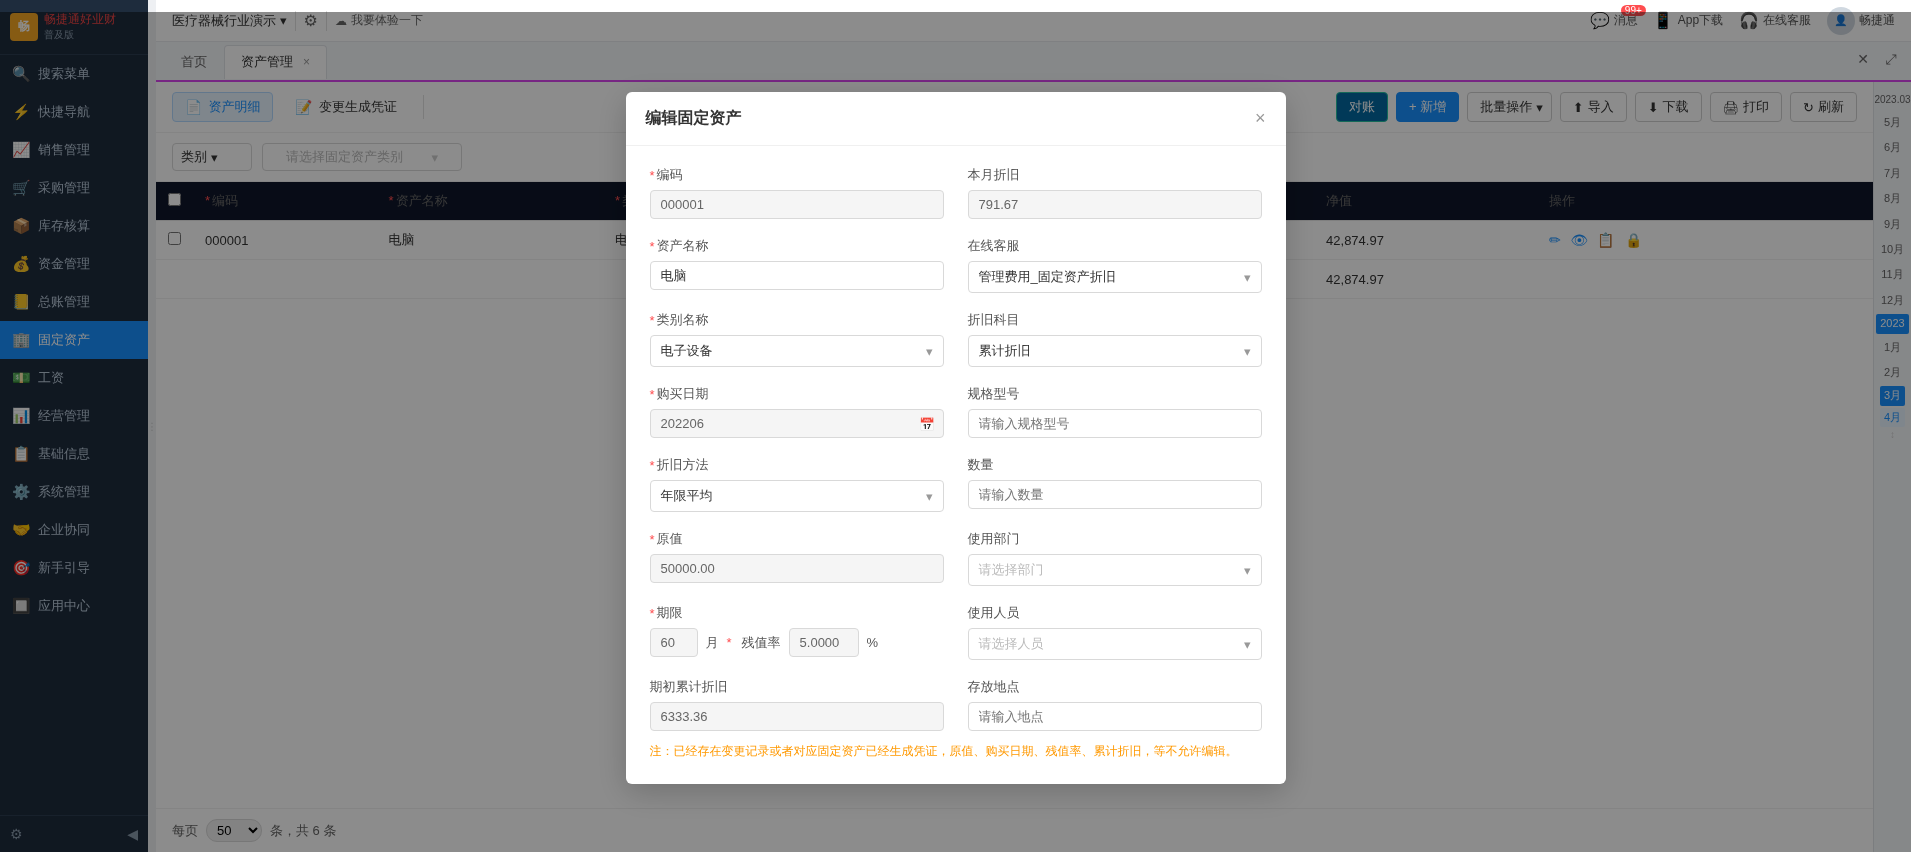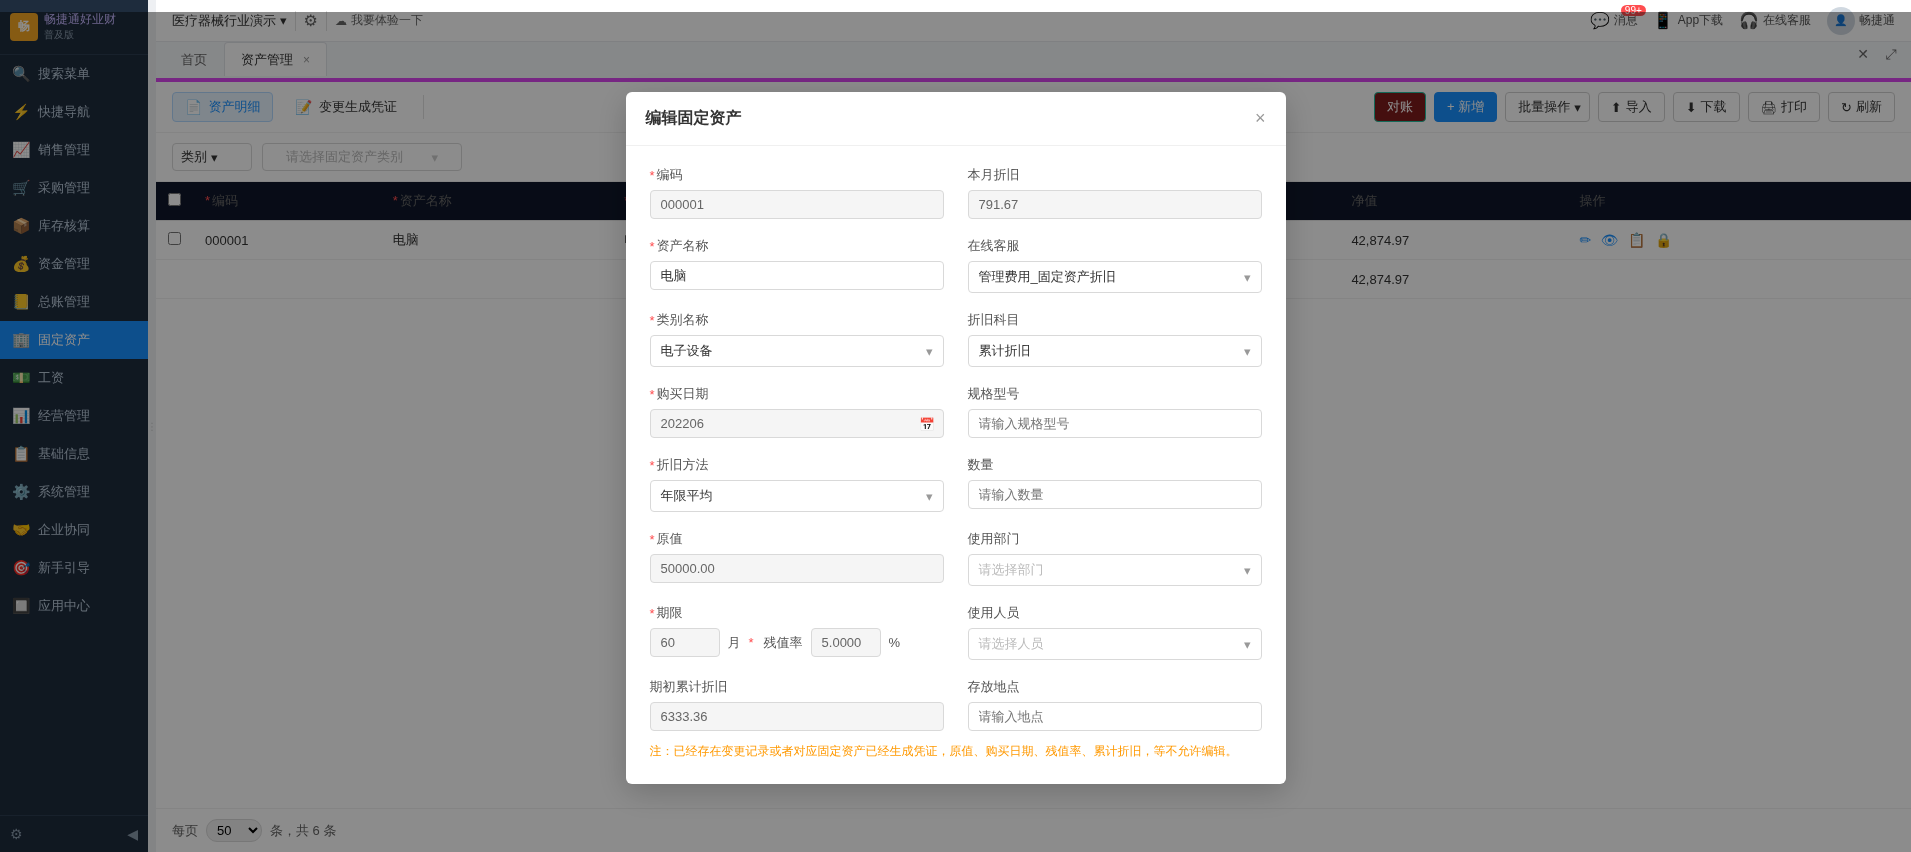--- a/index.html
+++ b/index.html
@@ -6,21 +6,21 @@
     body { font-family: "Microsoft YaHei", "PingFang SC", sans-serif; font-size: 13px; background: #f0f2f5; color: #333; overflow: hidden; }
 
     
     .app-container { display: flex; height: 852px; width: 1911px; }
 
     
     .sidebar { width: 148px; background: #1e2c3d; display: flex; flex-direction: column; color: #cdd6e0; flex-shrink: 0; }
     .sidebar-header { padding: 12px 10px; border-bottom: 1px solid #2d3d50; }
     .sidebar-logo { display: flex; align-items: center; gap: 6px; }
     .sidebar-logo-icon { width: 28px; height: 28px; background: #f5a623; border-radius: 4px; display: flex; align-items: center; justify-content: center; color: white; font-size: 12px; font-weight: bold; }
-    .sidebar-logo-text { font-size: 12px; color: #c4b5fd; line-height: 1.3; }
+    .sidebar-logo-text { font-size: 12px; color: #ef4444; line-height: 1.3; }
     .sidebar-logo-sub { font-size: 10px; color: #8899aa; }
     .sidebar-scroll { flex: 1; overflow-y: auto; overflow-x: hidden; }
     .sidebar-scroll::-webkit-scrollbar { width: 4px; }
     .sidebar-scroll::-webkit-scrollbar-thumb { background: #3d5166; border-radius: 2px; }
     .sidebar-item { display: flex; align-items: center; gap: 8px; padding: 10px 12px; cursor: pointer; font-size: 13px; color: #b8c8d8; }
     .sidebar-item.active { background: #1890ff; color: #fff; }
     .sidebar-item-icon { font-size: 15px; width: 18px; text-align: center; }
     .sidebar-bottom { padding: 10px; display: flex; justify-content: space-between; align-items: center; border-top: 1px solid #2d3d50; }
     .sidebar-bottom-icon { color: #8899aa; cursor: pointer; font-size: 14px; }
     .sidebar-resize { width: 8px; background: #eef0f3; cursor: col-resize; display: flex; align-items: center; justify-content: center; }
@@ -37,40 +37,40 @@
     .topbar-divider { width: 1px; height: 20px; background: #e0e0e0; }
     .topbar-settings { color: #666; cursor: pointer; font-size: 16px; }
     .experience-btn { display: flex; align-items: center; gap: 4px; color: #666; font-size: 12px; cursor: pointer; }
     .topbar-right { display: flex; align-items: center; gap: 16px; }
     .topbar-action { display: flex; align-items: center; gap: 4px; color: #555; font-size: 12px; cursor: pointer; position: relative; }
     .badge { background: #ff4d4f; color: white; border-radius: 10px; font-size: 10px; padding: 0 4px; min-width: 16px; text-align: center; position: absolute; top: -6px; right: -8px; }
     .user-avatar { width: 28px; height: 28px; border-radius: 50%; background: #d0d8e0; display: flex; align-items: center; justify-content: center; font-size: 11px; }
     .user-name { font-size: 12px; color: #555; }
 
     
-    .tabbar { height: 40px; background: #f5f7fa; border-bottom: 4px solid #d946ef; display: flex; align-items: flex-start; padding: 0 8px; }
+    .tabbar { height: 40px; background: #f5f7fa; border-bottom: 2px solid #d946ef; display: flex; align-items: center; padding: 0 8px; }
     .tab { height: 34px; padding: 0 16px; display: flex; align-items: center; gap: 6px; font-size: 13px; cursor: pointer; border: 1px solid transparent; border-bottom: none; border-radius: 4px 4px 0 0; color: #666; }
     .tab.active { background: #fff; border-color: #e0e3e8; color: #333; margin-bottom: -1px; }
     .tab-close { font-size: 12px; color: #999; margin-left: 4px; }
     .tabbar-controls { margin-left: auto; display: flex; align-items: center; gap: 4px; padding-bottom: 4px; }
     .tabbar-ctrl-btn { width: 24px; height: 24px; display: flex; align-items: center; justify-content: center; cursor: pointer; color: #666; font-size: 14px; }
 
     
     .page-content { flex: 1; background: #fff; overflow: auto; display: flex; flex-direction: column; }
 
     
     .page-toolbar { padding: 10px 16px; display: flex; align-items: center; gap: 10px; border-bottom: 1px solid #f0f0f0; }
     .toolbar-tab { display: flex; align-items: center; gap: 6px; padding: 5px 12px; border-radius: 4px; cursor: pointer; font-size: 13px; }
     .toolbar-tab.active { background: #e8f4ff; color: #1890ff; border: 1px solid #b3d9ff; }
     .toolbar-tab-icon { font-size: 14px; }
     .toolbar-sep { height: 24px; width: 1px; background: #e0e0e0; margin: 0 4px; }
     .toolbar-right { margin-left: auto; display: flex; align-items: center; gap: 8px; }
     .btn { padding: 5px 12px; border-radius: 4px; border: 1px solid #d0d0d0; background: #fff; cursor: pointer; font-size: 13px; color: #333; display: flex; align-items: center; gap: 4px; }
     .btn-primary { background: #1890ff; color: white; border-color: #1890ff; }
-    .btn-success { background: #7f1d1d; color: white; border-color: #26c0a0; margin-left: 32px; }
+    .btn-success { background: #0369a1; color: white; border-color: #26c0a0; margin-left: 32px; }
     .btn-dropdown { padding-right: 8px; }
 
     
     .filter-bar { padding: 10px 16px; display: flex; align-items: center; gap: 10px; border-bottom: 1px solid #f0f0f0; }
     .filter-select { display: flex; align-items: center; gap: 4px; border: 1px solid #d9d9d9; border-radius: 4px; padding: 4px 8px; cursor: pointer; font-size: 13px; color: #333; min-width: 80px; }
     .filter-input { border: 1px solid #d9d9d9; border-radius: 4px; padding: 4px 23px; font-size: 13px; color: #999; min-width: 200px; display: flex; align-items: center; gap: 4px; cursor: pointer; }
     .filter-input-arrow { margin-left: auto; color: #ccc; }
 
     
     .data-table { width: 100%; border-collapse: collapse; font-size: 13px; }
@@ -102,21 +102,21 @@
     .form-label .req { color: #ff4d4f; }
     .form-input { border: 1px solid #d9d9d9; border-radius: 4px; padding: 6px 10px; font-size: 13px; color: #333; outline: none; width: 100%; }
     .form-input.readonly { background: #f5f5f5; color: #666; }
     .form-input-with-icon { position: relative; }
     .form-input-with-icon .form-input { padding-right: 30px; }
     .form-input-icon { position: absolute; right: 8px; top: 50%; transform: translateY(-50%); color: #999; cursor: pointer; }
     .form-select { border: 1px solid #d9d9d9; border-radius: 4px; padding: 6px 10px; font-size: 13px; color: #333; display: flex; align-items: center; justify-content: space-between; cursor: pointer; background: #fff; }
     .form-select-arrow { color: #999; }
     .form-inline { display: flex; align-items: center; gap: 8px; }
     .form-inline-label { font-size: 13px; color: #555; white-space: nowrap; }
-    .form-input-sm { width: 70px; }
+    .form-input-sm { width: 48px; }
     .form-input-pct { width: 70px; }
     .form-note { font-size: 12px; color: #ff9900; padding: 12px 0 4px; }
 
     
     .right-sidebar { width: 38px; background: #f5f7fa; border-left: 1px solid #e0e3e8; display: flex; flex-direction: column; align-items: center; padding: 8px 0; gap: 2px; }
     .cal-month { font-size: 11px; color: #666; padding: 4px 2px; cursor: pointer; text-align: center; line-height: 1.4; }
     .cal-month.highlighted { background: #1890ff; color: white; border-radius: 2px; padding: 2px 4px; }
     .cal-month.current { background: #e8f4ff; color: #1890ff; border-radius: 2px; padding: 2px 4px; }
 
     .topbar-icon { font-size: 16px; }
@@ -364,20 +364,37 @@
         <div class="pagination">
           <span>每页</span>
           <select class="pagination-select">
             <option>50</option>
             <option>100</option>
           </select>
           <span>条，共 6 条</span>
         </div>
       </div>
 
+      <div class="right-sidebar">
+        <div style="font-size:10px; color:#666; text-align:center; writing-mode:horizontal-tb; padding:4px 2px;">2023.03</div>
+        <div class="cal-month">5月</div>
+        <div class="cal-month">6月</div>
+        <div class="cal-month">7月</div>
+        <div class="cal-month">8月</div>
+        <div class="cal-month">9月</div>
+        <div class="cal-month">10月</div>
+        <div class="cal-month">11月</div>
+        <div class="cal-month">12月</div>
+        <div class="cal-month highlighted">2023</div>
+        <div class="cal-month">1月</div>
+        <div class="cal-month">2月</div>
+        <div class="cal-month highlighted">3月</div>
+        <div class="cal-month current">4月</div>
+        <span style="font-size:10px; color:#ccc;">↕</span>
+      </div>
     </div>
   </div>
 </div>
 
 <div class="overlay">
   <div class="modal">
     <div class="modal-header">
       <span class="modal-title">编辑固定资产</span>
       <span class="modal-close">×</span>
     </div>

